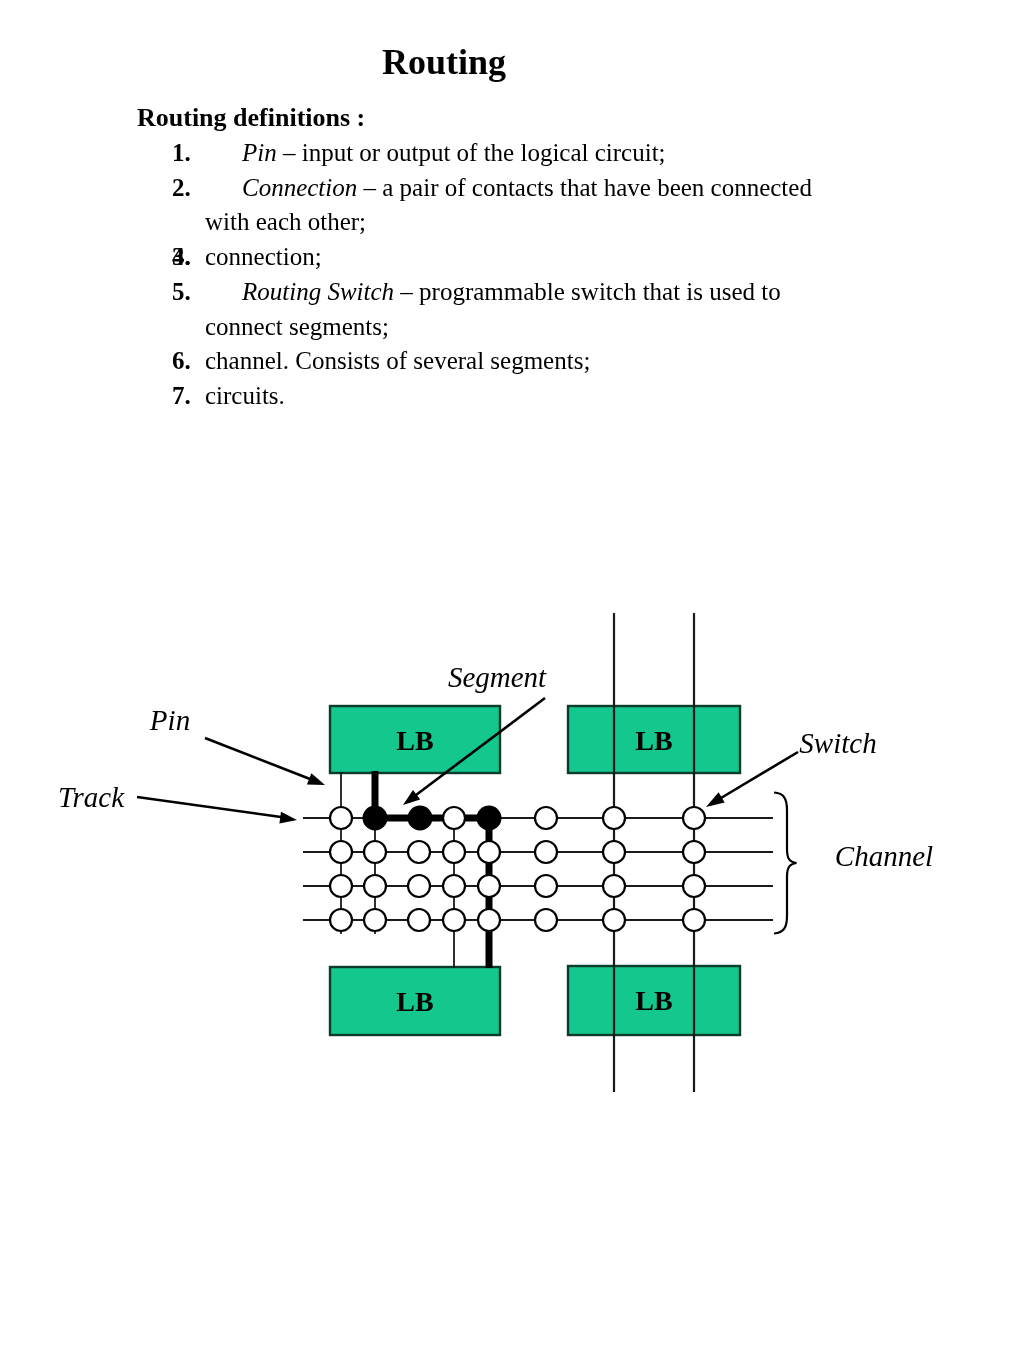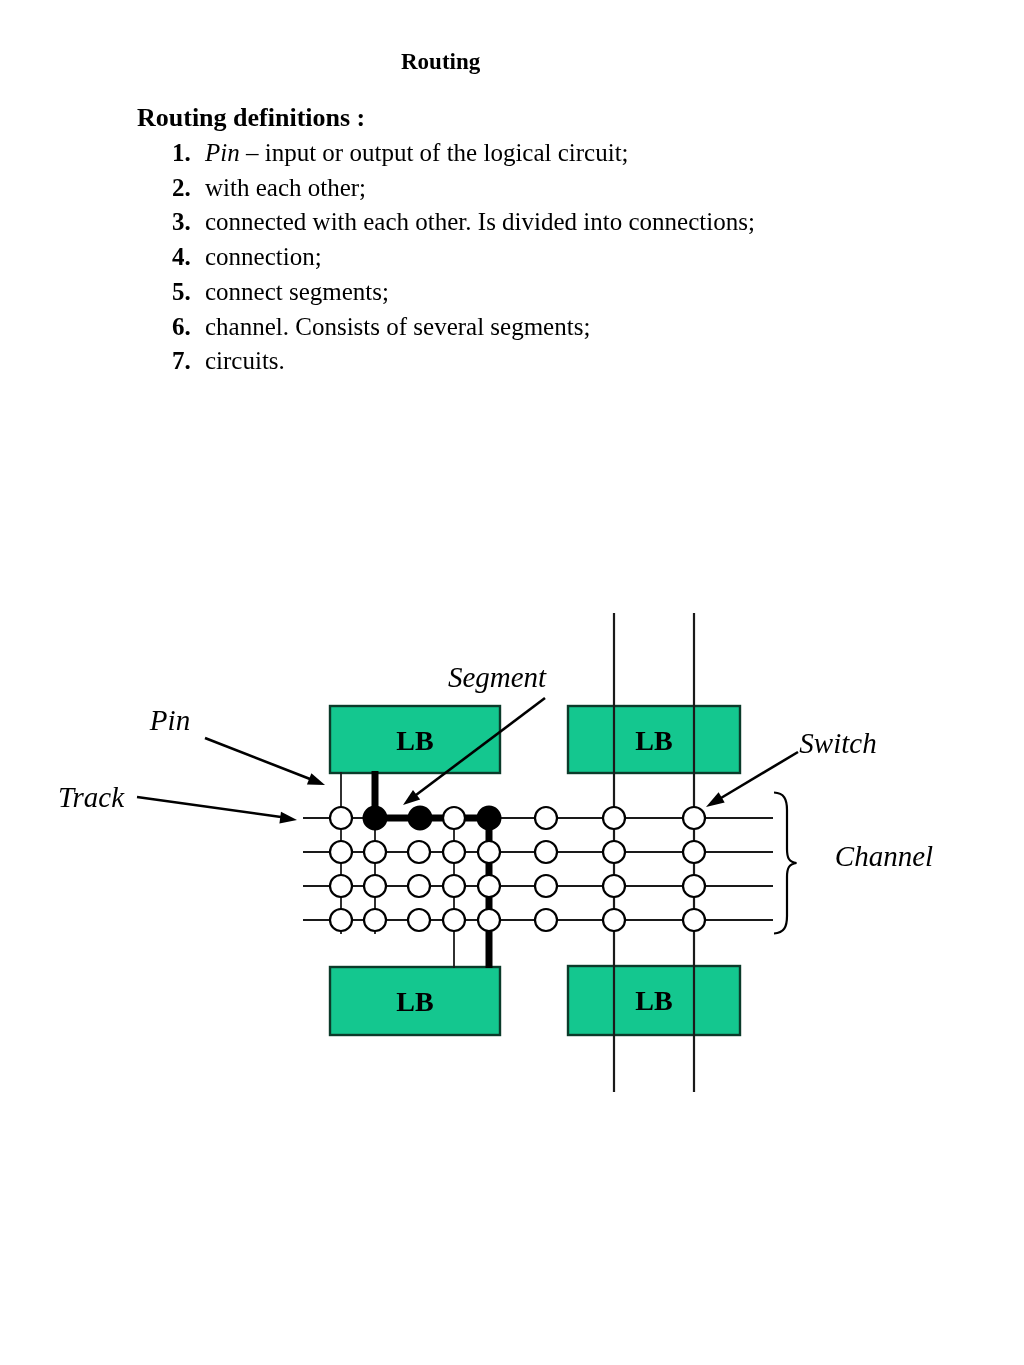--- a/index.html
+++ b/index.html
@@ -2,36 +2,36 @@
 <html><head>
 <meta charset="utf-8">
 <style>
   html,body{margin:0;padding:0;}
   body{
     width:1024px;height:1365px;background:#ffffff;position:relative;
     font-family:"Liberation Serif",serif;color:#000;overflow:hidden;
   }
   .page-title{
     position:absolute;left:382px;top:47px;
-    font-size:23px;font-weight:bold;line-height:30px;white-space:nowrap;margin-left:19px;
+    font-size:36px;font-weight:bold;line-height:30px;white-space:nowrap;
   }
   .defs-heading{
     position:absolute;left:137px;top:103px;
     font-size:26px;font-weight:bold;line-height:30px;white-space:nowrap;text-align:center;
   }
   .defs{
     position:absolute;left:138px;top:136px;width:780px;
     font-size:25px;line-height:34.7px;
   }
   .def-item{position:relative;padding-left:67px;}
   .def-item .num{position:absolute;left:34px;top:0;font-weight:bold;}
   .def-item .term{font-style:italic;}
   .def-item .cont:empty{display:none;}
   .cont{white-space:nowrap;}
-  .l1{white-space:nowrap;}
+  .l1{white-space:nowrap;margin-left:37px;}
   svg{position:absolute;left:0;top:600px;}
   .wire{stroke:#1a1a1a;stroke-width:1.8;fill:none;}
   .wire2{stroke:#1a1a1a;stroke-width:2.2;fill:none;}
   .thick{stroke:#000;stroke-width:7;fill:none;}
   .lb{stroke:#0b3b2a;stroke-width:2.4;}
   .sw{fill:#fff;stroke:#000;stroke-width:2.2;}
   .swb{fill:#000;stroke:#000;stroke-width:2;}
   .arrow{stroke:#000;stroke-width:2.6;fill:none;}
   .ah{fill:#000;stroke:none;}
   .dlabel{font:italic 29px "Liberation Serif",serif;fill:#000;text-anchor:middle;}
@@ -46,32 +46,35 @@
 
 <div class="defs">
   <div class="def-item">
     <span class="num">1.</span>
     <div class="l1"><span class="term">Pin</span>
       <span>– input or output of the logical circuit;</span></div>
 
   </div>
   <div class="def-item">
     <span class="num">2.</span>
+    <div class="l1"><span class="term">Connection</span>
+      <span>– a pair of contacts that have been connected</span></div>
     <div class="cont">with each other;</div>
   </div>
   <div class="def-item">
     <span class="num">3.</span>
-    <div class="cont">connected with each other. Is divided into connections;</div>
   </div>
   <div class="def-item">
     <span class="num">4.</span>
     <div class="cont">connection;</div>
   </div>
   <div class="def-item">
     <span class="num">5.</span>
+    <div class="l1"><span class="term">Routing Switch</span>
+      <span>– programmable switch that is used to</span></div>
     <div class="cont">connect segments;</div>
   </div>
   <div class="def-item">
     <span class="num">6.</span>
     <div class="cont">channel. Consists of several segments;</div>
   </div>
   <div class="def-item">
     <span class="num">7.</span>
     <div class="cont">circuits.</div>
   </div>

